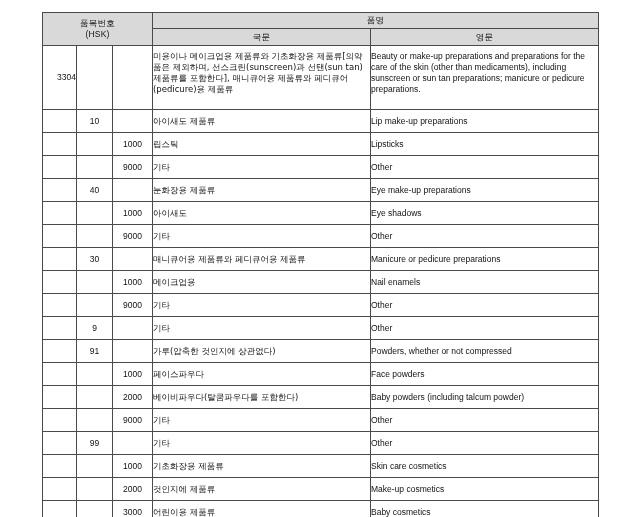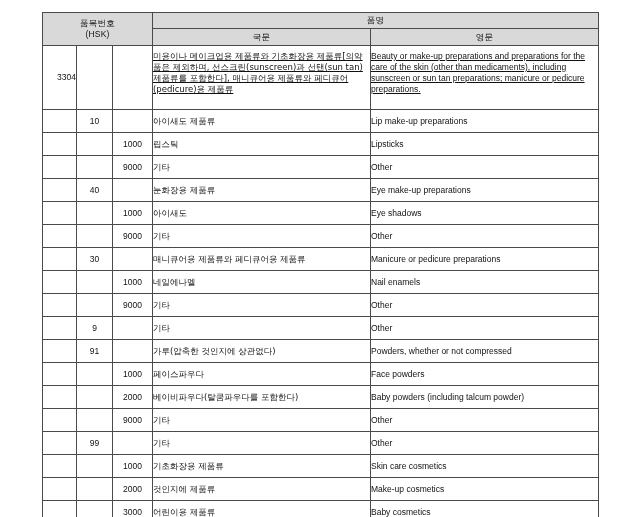--- a/index.html
+++ b/index.html
@@ -85,21 +85,20 @@
     font-family: "Liberation Sans", "DejaVu Sans", sans-serif;
     font-size: 8.5px;
     margin-left: 24px;
   }
   tr.tall td {
     height: 58px;
     vertical-align: top;
   }
   tr.tall td.txt {
     padding-top: 5px;
-    text-decoration: underline;
   }
   tr.tall td.num {
     vertical-align: middle;
     text-align: right;
   }
   .cellwrap { display: block; }
 </style>
 </head>
 <body>
 
@@ -179,21 +178,21 @@
           <td class="blank"></td>
           <td class="num">30</td>
           <td class="blank"></td>
           <td class="txt txt-kor">매니큐어용 제품류와 페디큐어용 제품류</td>
           <td class="txt txt-eng">Manicure or pedicure preparations</td>
         </tr>
         <tr>
           <td class="blank"></td>
           <td class="blank"></td>
           <td class="num">1000</td>
-          <td class="txt txt-kor">네일에나멜</td>
+          <td class="txt txt-kor">메이크업용</td>
           <td class="txt txt-eng">Nail enamels</td>
         </tr>
         <tr>
           <td class="blank"></td>
           <td class="blank"></td>
           <td class="num">9000</td>
           <td class="txt txt-kor">기타</td>
           <td class="txt txt-eng">Other</td>
         </tr>
         <tr>

